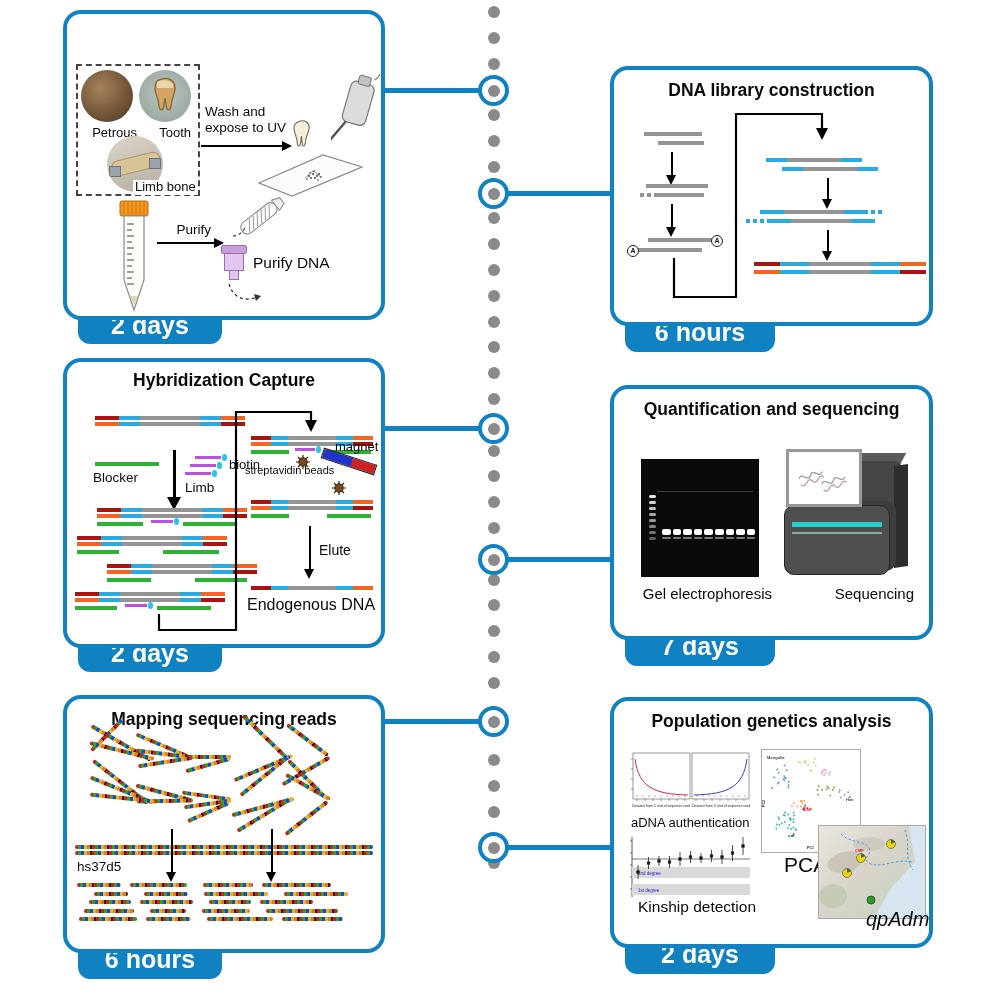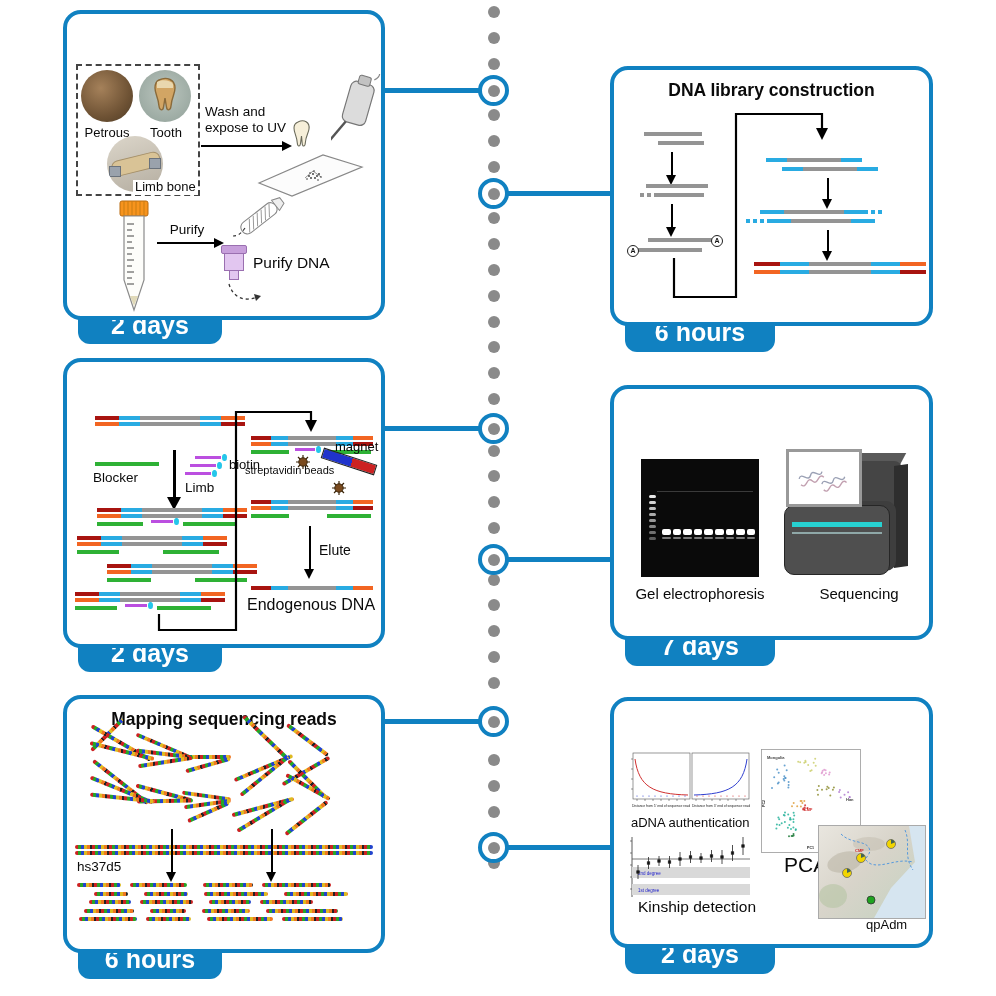--- a/index.html
+++ b/index.html
@@ -11,21 +11,21 @@
   .ring{position:absolute;width:31px;height:31px;box-sizing:border-box;border:4.5px solid var(--accent,#1081c1);
         border-radius:50%;background:#fff;z-index:3;display:flex;align-items:center;justify-content:center;}
   .ring span{width:12px;height:12px;border-radius:50%;background:var(--dot-gray,#8a8a8a);}
   .conn{position:absolute;height:5px;background:var(--accent,#1081c1);z-index:0;}
   
   .box{position:absolute;background:#fff;border:4px solid var(--accent,#1081c1);border-radius:18px;z-index:2;overflow:hidden;}
   .badge{position:absolute;background:var(--accent,#1081c1);color:#fff;font-weight:bold;font-size:25px;
          border-radius:12px;display:flex;align-items:center;justify-content:center;z-index:1;}
   .title{position:absolute;top:10px;left:0;right:0;margin:0;text-align:center;font-weight:bold;font-size:17.5px;color:#0a0a0a;}
   .lbl{position:absolute;color:#0a0a0a;line-height:1.15;}
-  .ctr{text-align:center;}
+  .ctr{text-align:right;}
   
   .harrow{position:absolute;height:0;border-top:2.5px solid #000;}
   .harrow:after{content:"";position:absolute;right:-9px;top:-6.5px;border-left:10px solid #000;
                 border-top:5.5px solid transparent;border-bottom:5.5px solid transparent;}
   .varrow{position:absolute;width:0;border-left:2.5px solid #000;}
   .varrow:after{content:"";position:absolute;left:-7px;bottom:-9px;border-top:10px solid #000;
                 border-left:5.5px solid transparent;border-right:5.5px solid transparent;}
   .varrow.big{border-left-width:3.5px;}
   .varrow.big:after{left:-9px;bottom:-12px;border-top:13px solid #000;border-left:7.5px solid transparent;border-right:7.5px solid transparent;}
   
@@ -282,20 +282,21 @@
     <div class="bar5" style="left:140px;top:200px;width:172px">
       <span class="o" style="width:15%"></span>
         <span class="b" style="width:17%"></span>
         <span class="g" style="width:36%"></span>
         <span class="b" style="width:17%"></span>
         <span class="r" style="width:15%"></span>
     </div>
   </section>
 
   <section class="box" style="left:63px;top:358px;width:314px;height:282px">
+    <h2 class="title" style="top:8px">Hybridization Capture</h2>
     <div class="mol" style="left:28px;top:54px;width:150px">
         <div class="strand">
           <span style="width: 16%; background: var(--adapter-red);"></span>
           <span style="width: 14%; background: var(--adapter-blue);"></span>
           <span style="width: 40%; background: var(--bar-gray);"></span>
           <span style="width: 14%; background: var(--adapter-blue);"></span>
           <span style="width: 16%; background: var(--adapter-orange);"></span>
         </div>
         <div class="strand">
           <span style="width: 16%; background: var(--adapter-orange);"></span>
@@ -453,20 +454,21 @@
           <span style="width: 14%; background: var(--adapter-blue);"></span>
           <span style="width: 40%; background: var(--bar-gray);"></span>
           <span style="width: 14%; background: var(--adapter-blue);"></span>
           <span style="width: 16%; background: var(--adapter-orange);"></span>
         </div>
       </div>
     <div class="lbl" style="left:180px;top:234px;font-size:16px">Endogenous DNA</div>
   </section>
 
   <section class="box" style="left:610px;top:385px;width:315px;height:247px">
+    <h2 class="title">Quantification and sequencing</h2>
     <div class="gel" id="gel" style="left:27px;top:70px;width:118px;height:118px">
       <div class="abs" style="left:16px;top:32px;right:6px;height:1px;background:#3a3a3a"></div>
     <div class="gel-band" style="left: 8px; top: 36px; width: 7px; height: 2.5px; opacity: 0.9;"></div>
         <div class="gel-band" style="left: 8px; top: 42px; width: 7px; height: 2.5px; opacity: 0.82;"></div>
         <div class="gel-band" style="left: 8px; top: 48px; width: 7px; height: 2.5px; opacity: 0.74;"></div>
         <div class="gel-band" style="left: 8px; top: 54px; width: 7px; height: 2.5px; opacity: 0.66;"></div>
         <div class="gel-band" style="left: 8px; top: 60px; width: 7px; height: 2.5px; opacity: 0.58;"></div>
         <div class="gel-band" style="left: 8px; top: 66px; width: 7px; height: 2.5px; opacity: 0.5;"></div>
         <div class="gel-band" style="left: 8px; top: 72px; width: 7px; height: 2.5px; opacity: 0.42;"></div>
         <div class="gel-band" style="left: 8px; top: 78px; width: 7px; height: 2.5px; opacity: 0.34;"></div>
@@ -567,20 +569,21 @@
         <div class="read" style="left: 135px; top: 209.5px; width: 48px;"></div>
         <div class="read" style="left: 199px; top: 209.5px; width: 72px;"></div>
         <div class="read" style="left: 12px; top: 218px; width: 58px;"></div>
         <div class="read" style="left: 79px; top: 218px; width: 45px;"></div>
         <div class="read" style="left: 140px; top: 218px; width: 66px;"></div>
         <div class="read" style="left: 215px; top: 218px; width: 61px;"></div>
       </div>
   </section>
 
   <section class="box" style="left:610px;top:697px;width:315px;height:243px">
+    <h2 class="title">Population genetics analysis</h2>
 
     <svg class="abs" style="left:15px;top:50px" width="124" height="64" viewBox="0 0 124 64">
       <rect x="4" y="2" width="57" height="46" fill="#fff" stroke="#555" stroke-width="0.6"></rect>
       <rect x="63" y="2" width="57" height="46" fill="#fff" stroke="#555" stroke-width="0.6"></rect>
       <path d="M6 8 C10 36 24 43 59 44" fill="none" stroke="#d03030" stroke-width="1"></path>
       <path d="M65 44 C100 43 114 36 118 8" fill="none" stroke="#3040d0" stroke-width="1"></path>
       <g fill="#3040d0">
           <circle cx="8" cy="45" r="0.6"></circle>
           <circle cx="14" cy="45" r="0.6"></circle>
           <circle cx="20" cy="45" r="0.6"></circle>
@@ -767,16 +770,16 @@
         <circle cx="72" cy="18" r="4.5" fill="#f2d500" stroke="#666" stroke-width="0.8"></circle>
         <path d="M72 18 L72 13.5 A4.5 4.5 0 0 1 76 16.2 Z" fill="#446655"></path>
         <circle cx="42" cy="32" r="4.5" fill="#f2d500" stroke="#666" stroke-width="0.8"></circle>
         <path d="M42 32 L42 27.5 A4.5 4.5 0 0 1 46 30.2 Z" fill="#446655"></path>
         <circle cx="28" cy="47" r="4.5" fill="#f2d500" stroke="#666" stroke-width="0.8"></circle>
         <path d="M28 47 L28 42.5 A4.5 4.5 0 0 1 32 45.2 Z" fill="#446655"></path>
         <circle cx="52" cy="74" r="4" fill="#1fa41f" stroke="#333" stroke-width="0.8"></circle>
         <text x="36" y="26" font-size="4" font-weight="bold" fill="#cc2222">CMF</text>
       </svg>
     </div>
-    <div class="lbl" style="left:252px;top:217px;font-size:13px;">qpAdm</div>
+    <div class="lbl" style="left:252px;top:207px;font-size:20px;font-style:italic">qpAdm</div>
   </section>
 
 </div>
 
 </body></html>

